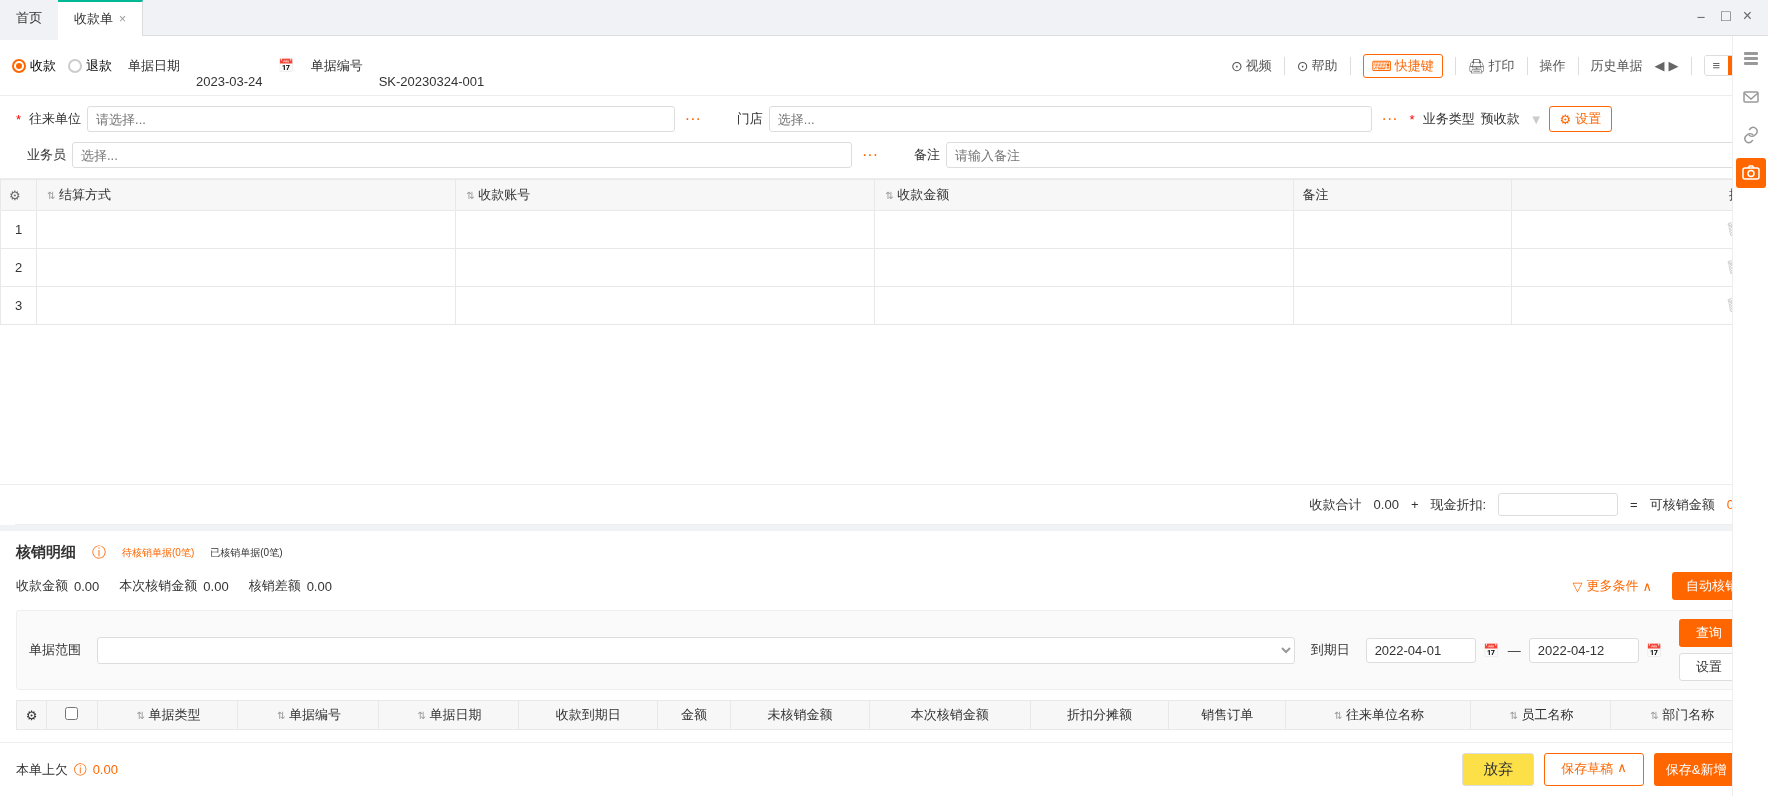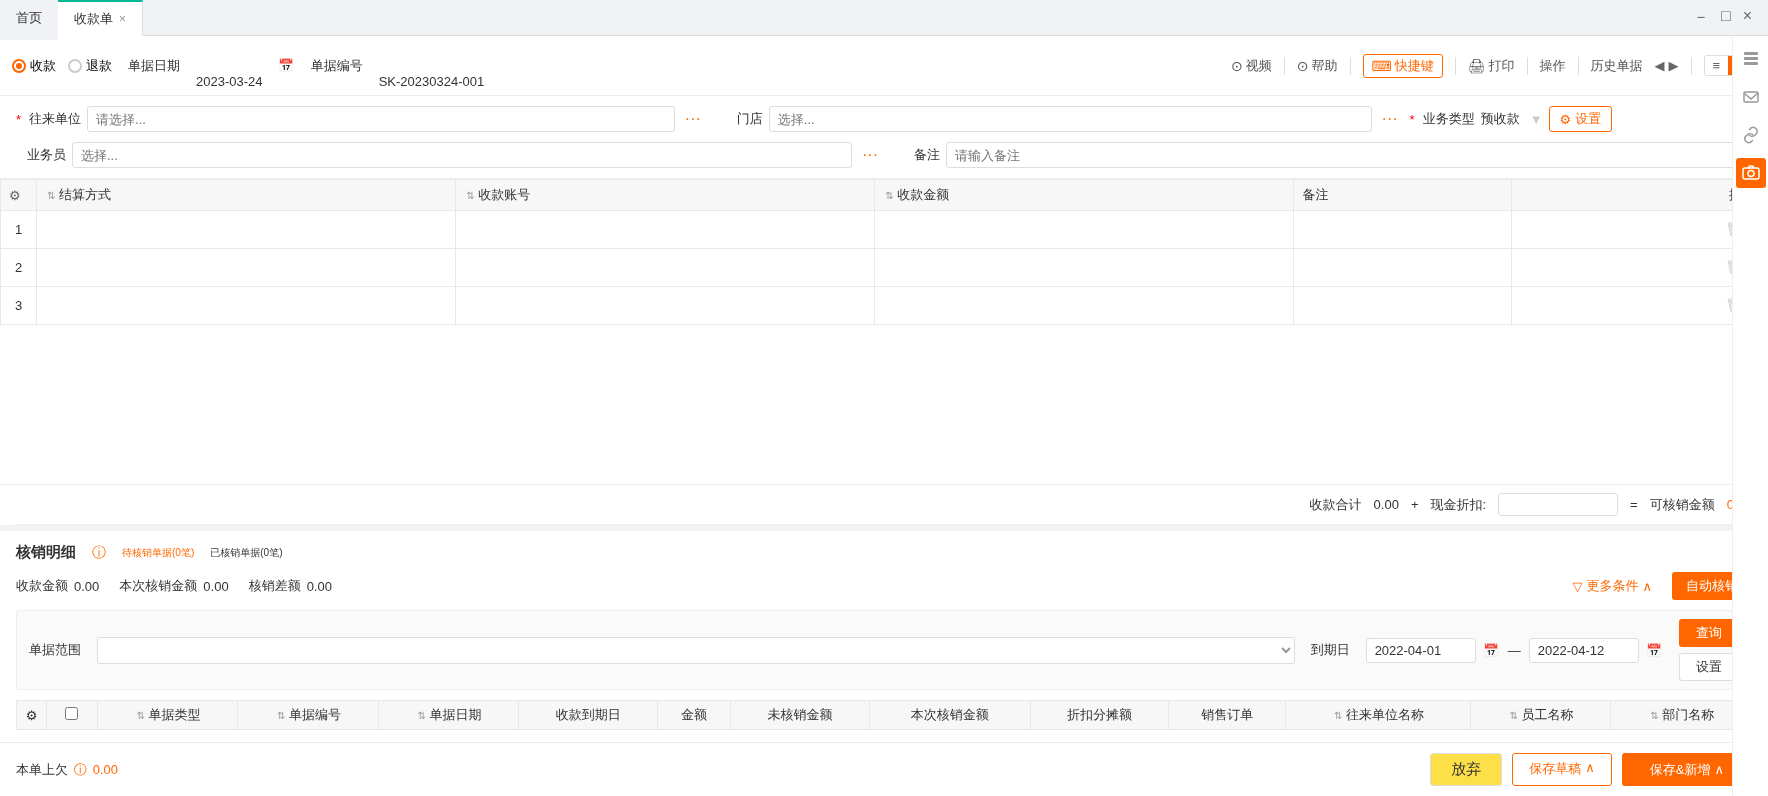--- a/index.html
+++ b/index.html
@@ -174,21 +174,21 @@
     .bottom-val { color: #f60; font-weight: 500; }
     .bottom-btns { margin-left: auto; display: flex; gap: 10px; }
     .discard-btn { border: 1px solid #ddd; background: #fde047; color: #333; padding: 6px 20px; border-radius: 3px; cursor: pointer; font-size: 15px; }
     .save-draft-btn {
       border: 1px solid #f60; background: #fff; color: #f60;
       padding: 6px 16px; border-radius: 3px; cursor: pointer; font-size: 13px;
       display: flex; align-items: flex-start; gap: 4px;
     }
     .save-new-btn {
       background: #f60; color: #fff; border: none;
-      padding: 6px 28px; border-radius: 3px; cursor: pointer; font-size: 13px;
+      padding: 6px 12px; border-radius: 3px; cursor: pointer; font-size: 13px;
       display: flex; align-items: center; gap: 4px;
     }
 
     
     .right-sidebar {
       position: fixed; right: 0; top: 36px;
       width: 36px; height: calc(796px - 36px);
       background: #fff; border-left: 1px solid #eee;
       display: flex; flex-direction: column; align-items: center;
       padding-top: 8px; gap: 8px;

